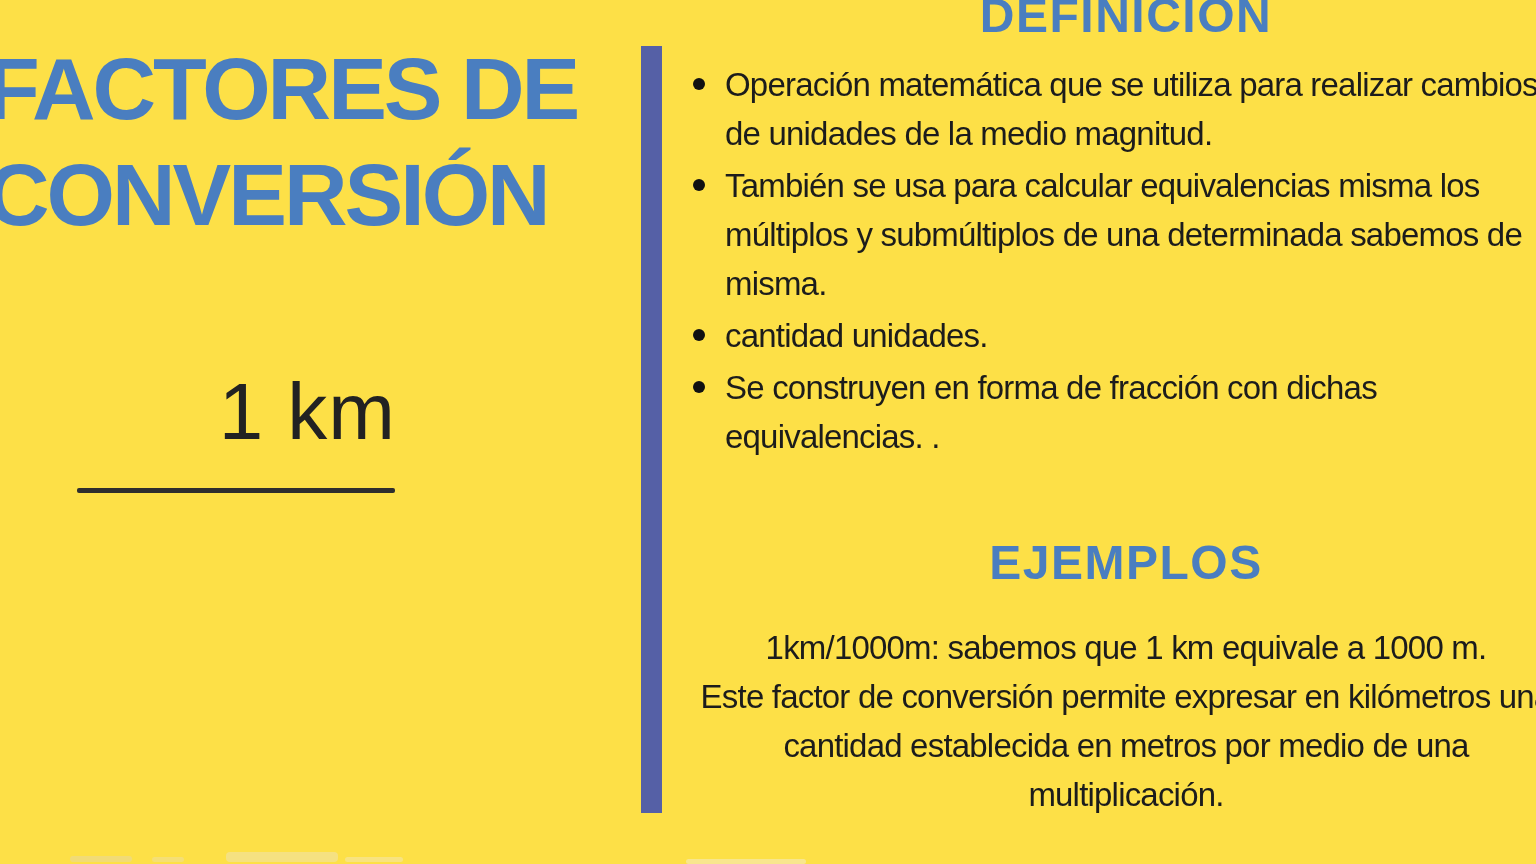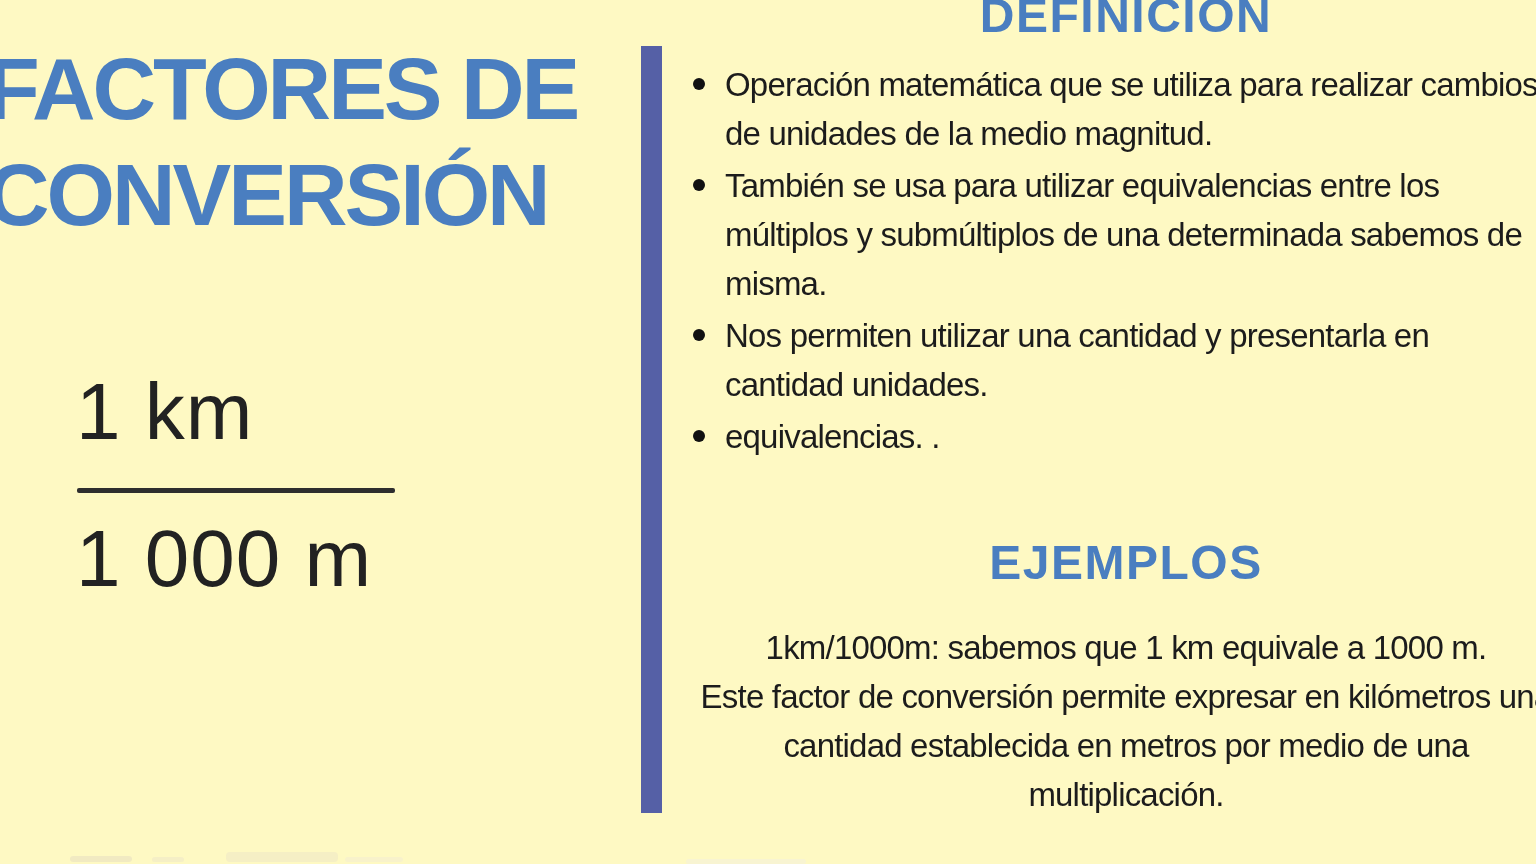--- a/index.html
+++ b/index.html
@@ -1,20 +1,20 @@
 <!DOCTYPE html>
 <html><head>
 <meta charset="utf-8">
 <style>
   html, body { margin: 0; padding: 0; }
   .page {
     position: relative;
     width: 1536px;
     height: 864px;
-    background: #fef9c3;
+    background: #fde047;
     overflow: hidden;
     font-family: "Liberation Sans", sans-serif;
     color: #1c1c1c;
   }
 
   
   .main-title {
     position: absolute;
     left: -14px;
     top: 36px;
@@ -23,21 +23,21 @@
     font-size: 88px;
     line-height: 106px;
     letter-spacing: -3px;
     white-space: nowrap;
   }
   .fraction {
     position: absolute;
     left: 76px;
     top: 372px;
     width: 320px;
-    text-align: left;
+    text-align: right;
     color: #222222;
     filter: blur(0.6px);
   }
   .fraction .num,
   .fraction .den {
     font-size: 80px;
     line-height: 80px;
     font-weight: 400;
     letter-spacing: 1px;
     white-space: nowrap;
@@ -127,21 +127,20 @@
 <div class="page">
 
   <div class="main-title">
     <div>FACTORES DE</div>
     <div>CONVERSIÓN</div>
   </div>
 
   <div class="fraction">
     <div class="num">1 km</div>
     <div class="frac-rule"></div>
-    <div class="den">1 000 m</div>
   </div>
 
   <div class="divider-bar"></div>
 
   <div class="right-col">
 
     <div class="section-heading def-heading">DEFINICIÓN</div>
 
     <div class="bullets">
 
@@ -151,43 +150,43 @@
           <span>Operación matemática que se utiliza para realizar cambios</span>
         </div>
         <div class="b-line">
           <span>de unidades de la medio magnitud.</span>
         </div>
       </div>
 
       <div class="bullet-item">
         <div class="b-line">
           <span class="bullet-dot"></span>
-          <span>También se usa para utilizar equivalencias entre los</span>
+          <span>También se usa para calcular equivalencias misma los</span>
         </div>
         <div class="b-line">
           <span>múltiplos y submúltiplos de una determinada sabemos de</span>
         </div>
         <div class="b-line">
           <span>misma.</span>
         </div>
       </div>
 
       <div class="bullet-item">
         <div class="b-line">
           <span class="bullet-dot"></span>
-          <span>Nos permiten utilizar una cantidad y presentarla en</span>
         </div>
         <div class="b-line">
           <span>cantidad unidades.</span>
         </div>
       </div>
 
       <div class="bullet-item">
         <div class="b-line">
           <span class="bullet-dot"></span>
+          <span>Se construyen en forma de fracción con dichas</span>
         </div>
         <div class="b-line">
           <span>equivalencias. .</span>
         </div>
       </div>
 
     </div>
 
     <div class="section-heading ej-heading">EJEMPLOS</div>
 

